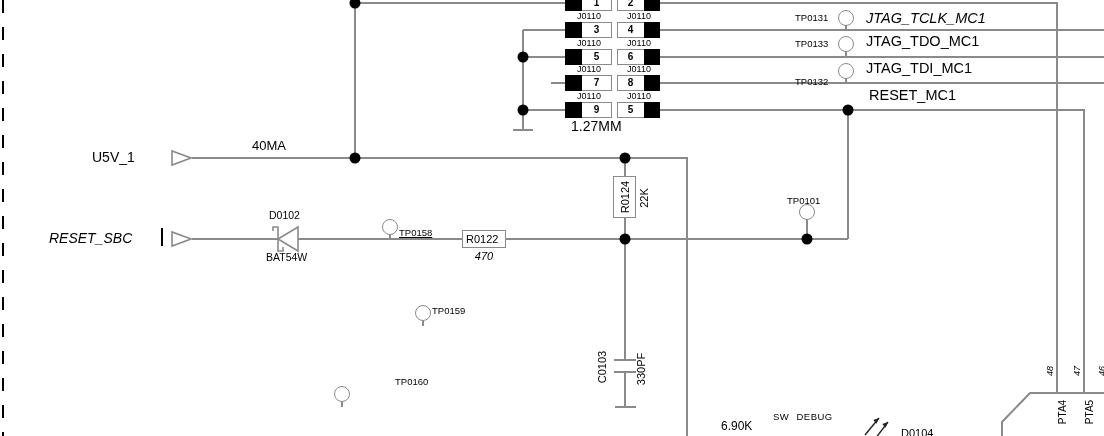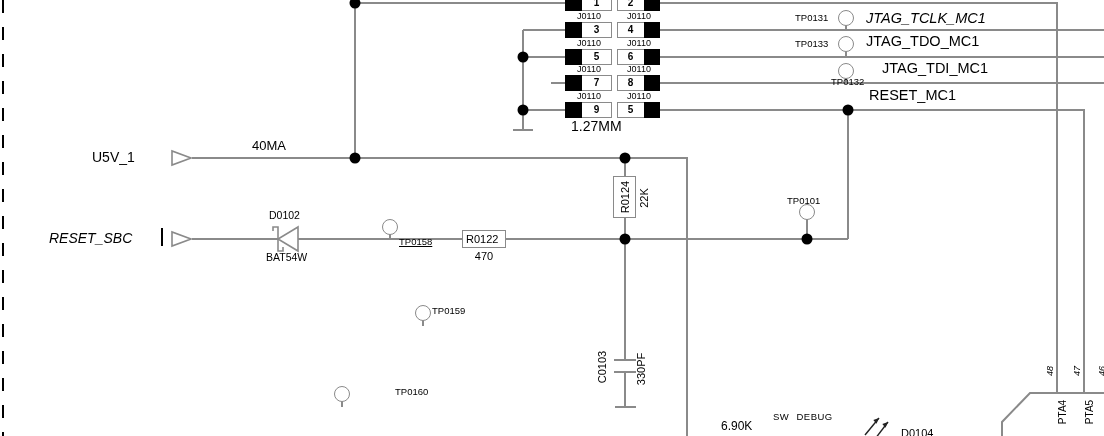--- a/index.html
+++ b/index.html
@@ -129,23 +129,23 @@
   <div class="lbl f14" style="left:571px;top:119px;">1.27MM</div>
 
   <div class="lbl f95" style="left:795px;top:13px;">TP0131</div>
   <div class="tp" style="left:846px;top:18px;"></div>
   <div class="lbl f145" style="left:866px;top:11px;font-style:italic;">JTAG_TCLK_MC1</div>
 
   <div class="lbl f95" style="left:795px;top:39px;">TP0133</div>
   <div class="tp" style="left:846px;top:44px;"></div>
   <div class="lbl f145" style="left:866px;top:34px;">JTAG_TDO_MC1</div>
 
-  <div class="lbl f95" style="left:795px;top:77px;margin-left:36px;">TP0132</div>
+  <div class="lbl f95" style="left:795px;top:77px;">TP0132</div>
   <div class="tp" style="left:846px;top:71px;"></div>
-  <div class="lbl f145" style="left:866px;top:61px;margin-left:16px;">JTAG_TDI_MC1</div>
+  <div class="lbl f145" style="left:866px;top:61px;">JTAG_TDI_MC1</div>
 
   <div class="lbl f145" style="left:869px;top:88px;">RESET_MC1</div>
 
   <div class="lbl f14" style="left:92px;top:150px;">U5V_1</div>
   <svg style="left:171px;top:150px;" width="22" height="17">
     <polygon points="1,1 1,15 20,8" fill="#fff" stroke="#8a8a8a" stroke-width="1.6"></polygon>
   </svg>
   <div class="lbl f13" style="left:252px;top:139px;">40MA</div>
 
   <div class="lbl f14" style="left:49px;top:231px;font-style:italic;">RESET_SBC</div>
@@ -155,31 +155,31 @@
   </svg>
 
   <div class="lbl f105" style="left:269px;top:210px;">D0102</div>
   <svg style="left:265px;top:218px;" width="40" height="44">
     <polygon points="33,9 33,33 13,21" fill="#fff" stroke="#8a8a8a" stroke-width="1.6"></polygon>
     <polyline points="8,13 8,9 13,9 13,33 18,33 18,29" fill="none" stroke="#8a8a8a" stroke-width="1.6"></polyline>
   </svg>
   <div class="lbl f105" style="left:266px;top:252px;">BAT54W</div>
 
   <div class="tp" style="left:390px;top:227px;"></div>
-  <div class="lbl f95" style="left:399px;top:237px;text-decoration:underline;">TP0158</div>
+  <div class="lbl f95" style="left:399px;top:228px;text-decoration:underline;">TP0158</div>
   <div class="tp" style="left:423px;top:313px;"></div>
   <div class="lbl f95" style="left:432px;top:306px;">TP0159</div>
   <div class="tp" style="left:342px;top:394px;"></div>
-  <div class="lbl f95" style="left:351px;top:387px;padding-left:44px;">TP0160</div>
+  <div class="lbl f95" style="left:351px;top:377px;padding-left:44px;">TP0160</div>
   <div class="lbl f95" style="left:787px;top:196px;">TP0101</div>
   <div class="tp" style="left:807px;top:212px;"></div>
 
   <div class="rbox" style="left:462px;top:230px;width:44px;height:18px;"></div>
   <div class="lbl f11" style="left:466px;top:234px;">R0122</div>
-  <div class="lbl ctr f11" style="left:484px;top:251px;">470</div>
+  <div class="lbl ctr f11" style="left:484px;top:251px;font-style:italic;">470</div>
 
   <div class="rbox" style="left:613px;top:176px;width:23px;height:42px;"></div>
   <div class="lbl rot f11" style="left:625px;top:197px;">R0124</div>
   <div class="lbl rot f11" style="left:644px;top:198px;">22K</div>
 
   <div class="wh" style="left:614px;top:359px;width:22px;"></div>
   <div class="wh" style="left:614px;top:371px;width:22px;"></div>
   <div class="lbl rot f11" style="left:602px;top:367px;">C0103</div>
   <div class="lbl rot f11" style="left:641px;top:369px;">330PF</div>
 

